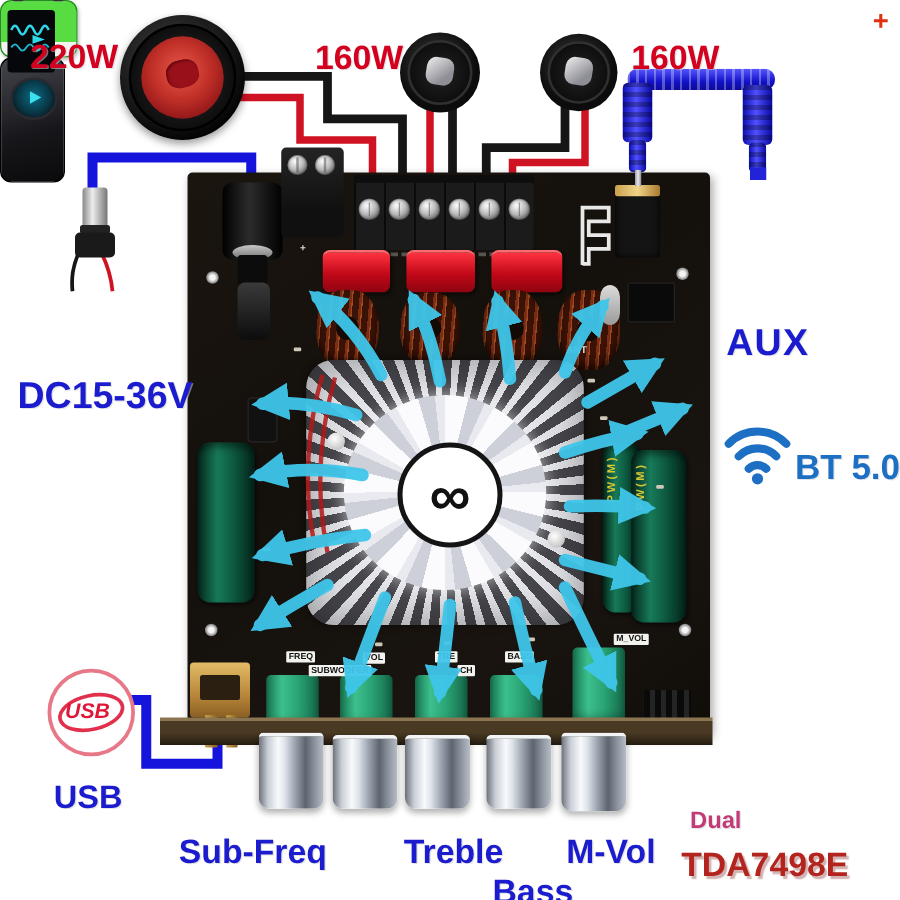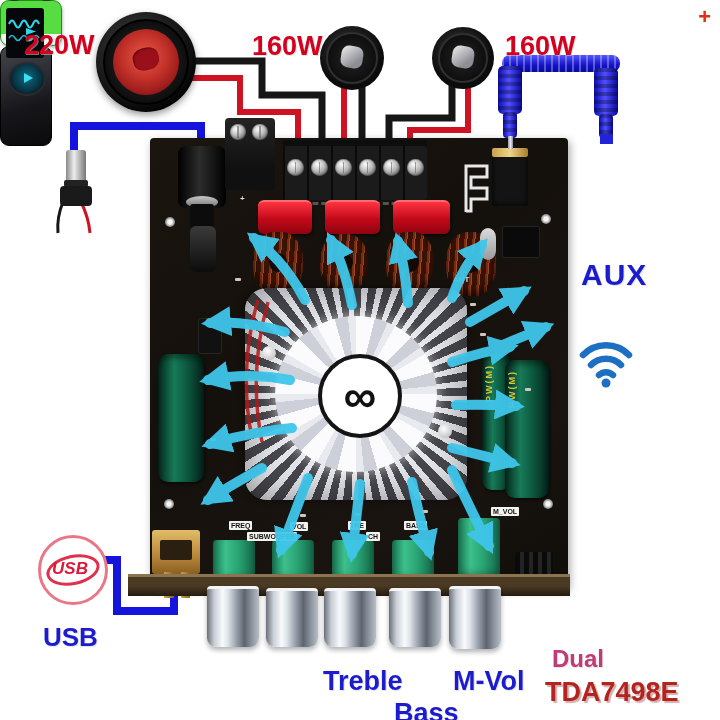--- a/index.html
+++ b/index.html
@@ -7,21 +7,21 @@
          font-family:"Liberation Sans","DejaVu Sans",sans-serif;}
   .abs{position:absolute;}
   svg.layer{position:absolute;left:0;top:0;}
 
   
   .lbl{position:absolute;font-weight:bold;line-height:1;white-space:nowrap;
        text-shadow:1px 1px 0 rgba(205,205,205,.55);}
   .lbl.red{color:var(--label-red);font-size:27px;}
   .lbl.blue{color:var(--label-blue);font-size:27px;margin-top:20px;}
   .lbl.bt{color:var(--bt-blue);font-size:28px;}
-  .lbl.magenta{color:var(--brand-magenta);font-size:24px;}
+  .lbl.magenta{color:var(--brand-magenta);font-size:19px;}
   .lbl.darkred{color:var(--brand-dark-red);font-size:27px;text-shadow:2px 2px 1px rgba(140,60,60,.4);}
 
   
   .board{position:absolute;left:150px;top:138px;width:418px;height:450px;
          background:linear-gradient(145deg,#1b150f,#14100c 40%,#191410 75%,#100d09);
          border-radius:4px;box-shadow:2px 3px 8px rgba(0,0,0,.35);}
   .board *{position:absolute;}
   .edge-strip{position:absolute;left:128px;top:574px;width:442px;height:22px;
         background:linear-gradient(180deg,#8a7550 0 3px,#4a3a24 3px 55%,#241b10);}
   .hole{width:10px;height:10px;border-radius:50%;
@@ -331,21 +331,24 @@
       <path d="M7,24 a32,32 0 0 1 46,0"></path>
       <path d="M15,34 a21,21 0 0 1 30,0"></path>
       <path d="M23,44 a10,10 0 0 1 14,0"></path>
     </g>
     <circle cx="30" cy="52" r="4.5" fill="var(--bt-blue)"></circle>
   </svg>
 
   <div class="lbl red" style="left:24px;top:32px;">220W</div>
   <div class="lbl red" style="left:252px;top:33px;">160W</div>
   <div class="lbl red" style="left:505px;top:33px;">160W</div>
+  <div class="lbl blue" style="left:14px;top:282px;font-size:30px;">DC15-36V</div>
   <div class="lbl blue" style="left:581px;top:240px;font-size:30px;letter-spacing:1px;">AUX</div>
+  <div class="lbl bt" style="left:636px;top:360px;">BT 5.0</div>
   <div class="lbl blue" style="left:43px;top:604px;font-size:26px;">USB</div>
+  <div class="lbl blue" style="left:143px;top:648px;">Sub-Freq</div>
   <div class="lbl blue" style="left:323px;top:648px;text-align:center;">Treble</div>
   <div class="lbl blue" style="left:453px;top:648px;">M-Vol</div>
   <div class="lbl blue" style="left:394px;top:680px;">Bass</div>
   <div class="lbl magenta" style="left:552px;top:647px;">Dual</div>
   <div class="lbl darkred" style="left:545px;top:679px;">TDA7498E</div>
 
 </div>
 
 </body></html>

